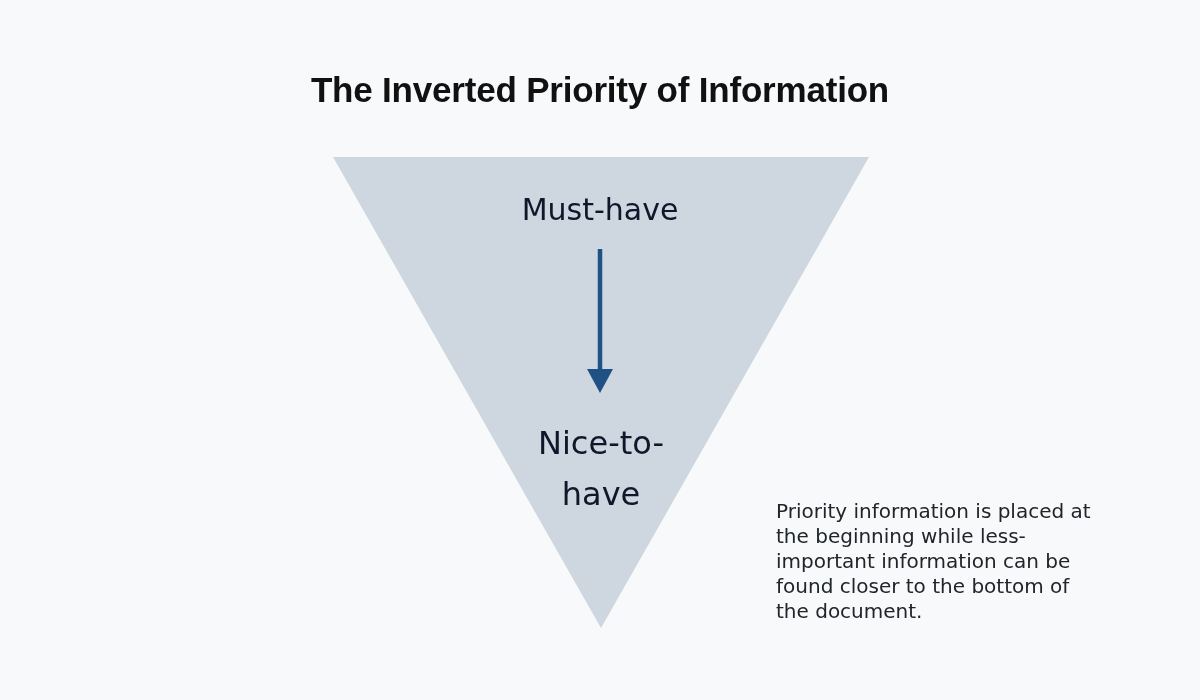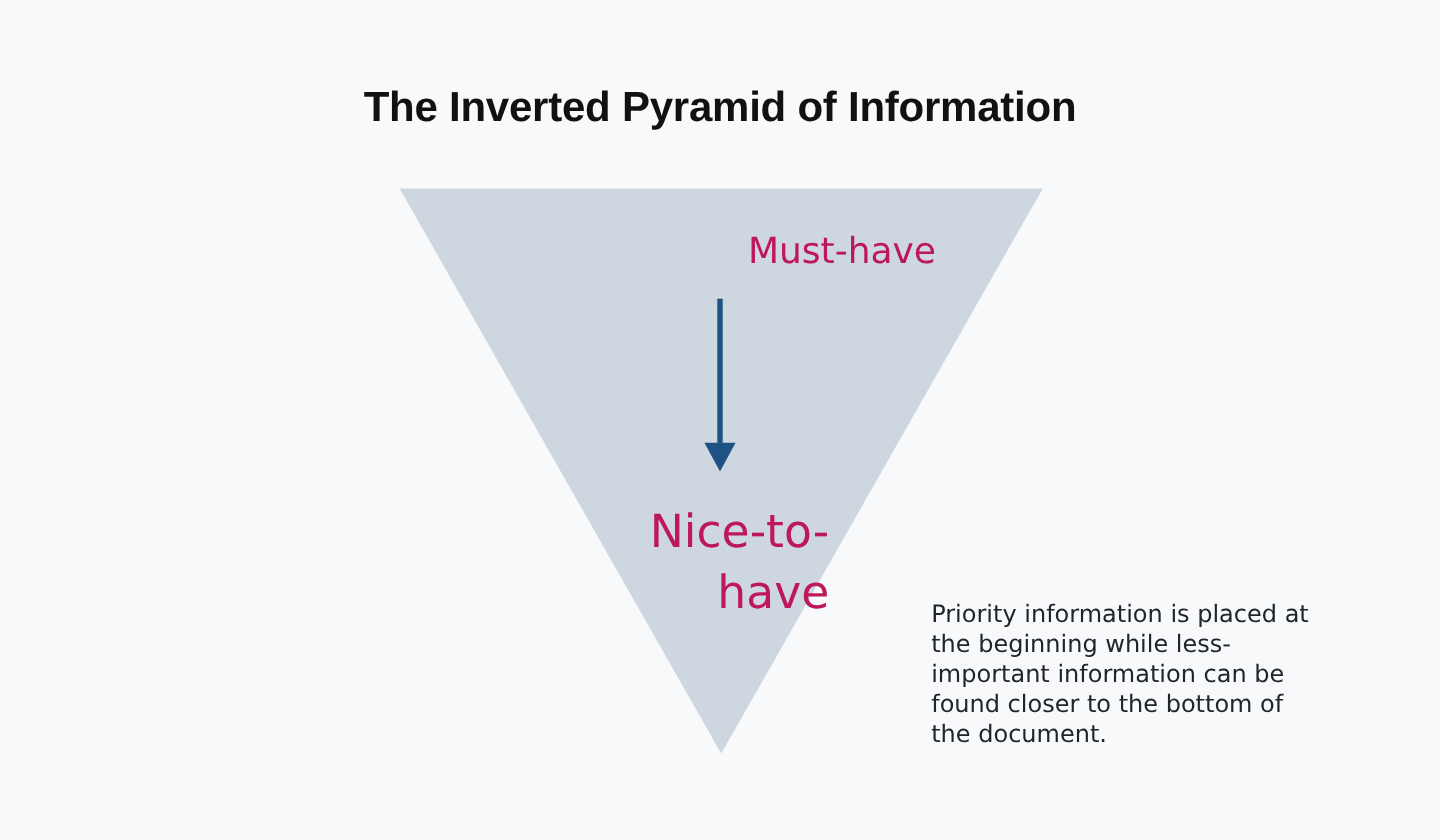--- a/index.html
+++ b/index.html
@@ -39,58 +39,58 @@
     position: absolute;
     left: 0;
     top: 0;
     width: 1200px;
     height: 700px;
   }
 
   
   .tier-label {
     position: absolute;
-    text-align: right;
+    text-align: center;
     font-family: "DejaVu Sans", sans-serif;
-    color: #be185d;
+    color: #0f172a;
     font-weight: 400;
   }
   .tier-top {
     left: 420px;
     top: 190px;
     width: 360px;
     font-size: 30px;
     line-height: 40px;
   }
   .tier-bottom {
     left: 511px;
     top: 418px;
     width: 180px;
-    font-size: 38px;
+    font-size: 32px;
     line-height: 51px;
   }
 
   
   .caption {
     position: absolute;
     left: 776px;
     top: 499px;
     width: 330px;
     font-family: "DejaVu Sans", sans-serif;
     font-size: 20px;
     line-height: 25px;
     color: #212529;
   }
 </style>
 </head>
 <body>
 
 <div class="canvas">
 
-  <div class="page-title">The Inverted Pyramid of Information</div>
+  <div class="page-title">The Inverted Priority of Information</div>
 
   <svg class="pyramid-svg" viewBox="0 0 1200 700">
     <polygon points="333,157 869,157 601,628" fill="#ced7e0"></polygon>
     <line x1="600" y1="249" x2="600" y2="376" stroke="#1f5184" stroke-width="4.5"></line>
     <polygon points="600,393 587,369 613,369" fill="#1f5184"></polygon>
   </svg>
 
   <div class="tier-label tier-top">Must-have</div>
 
   <div class="tier-label tier-bottom">Nice-to-have</div>

